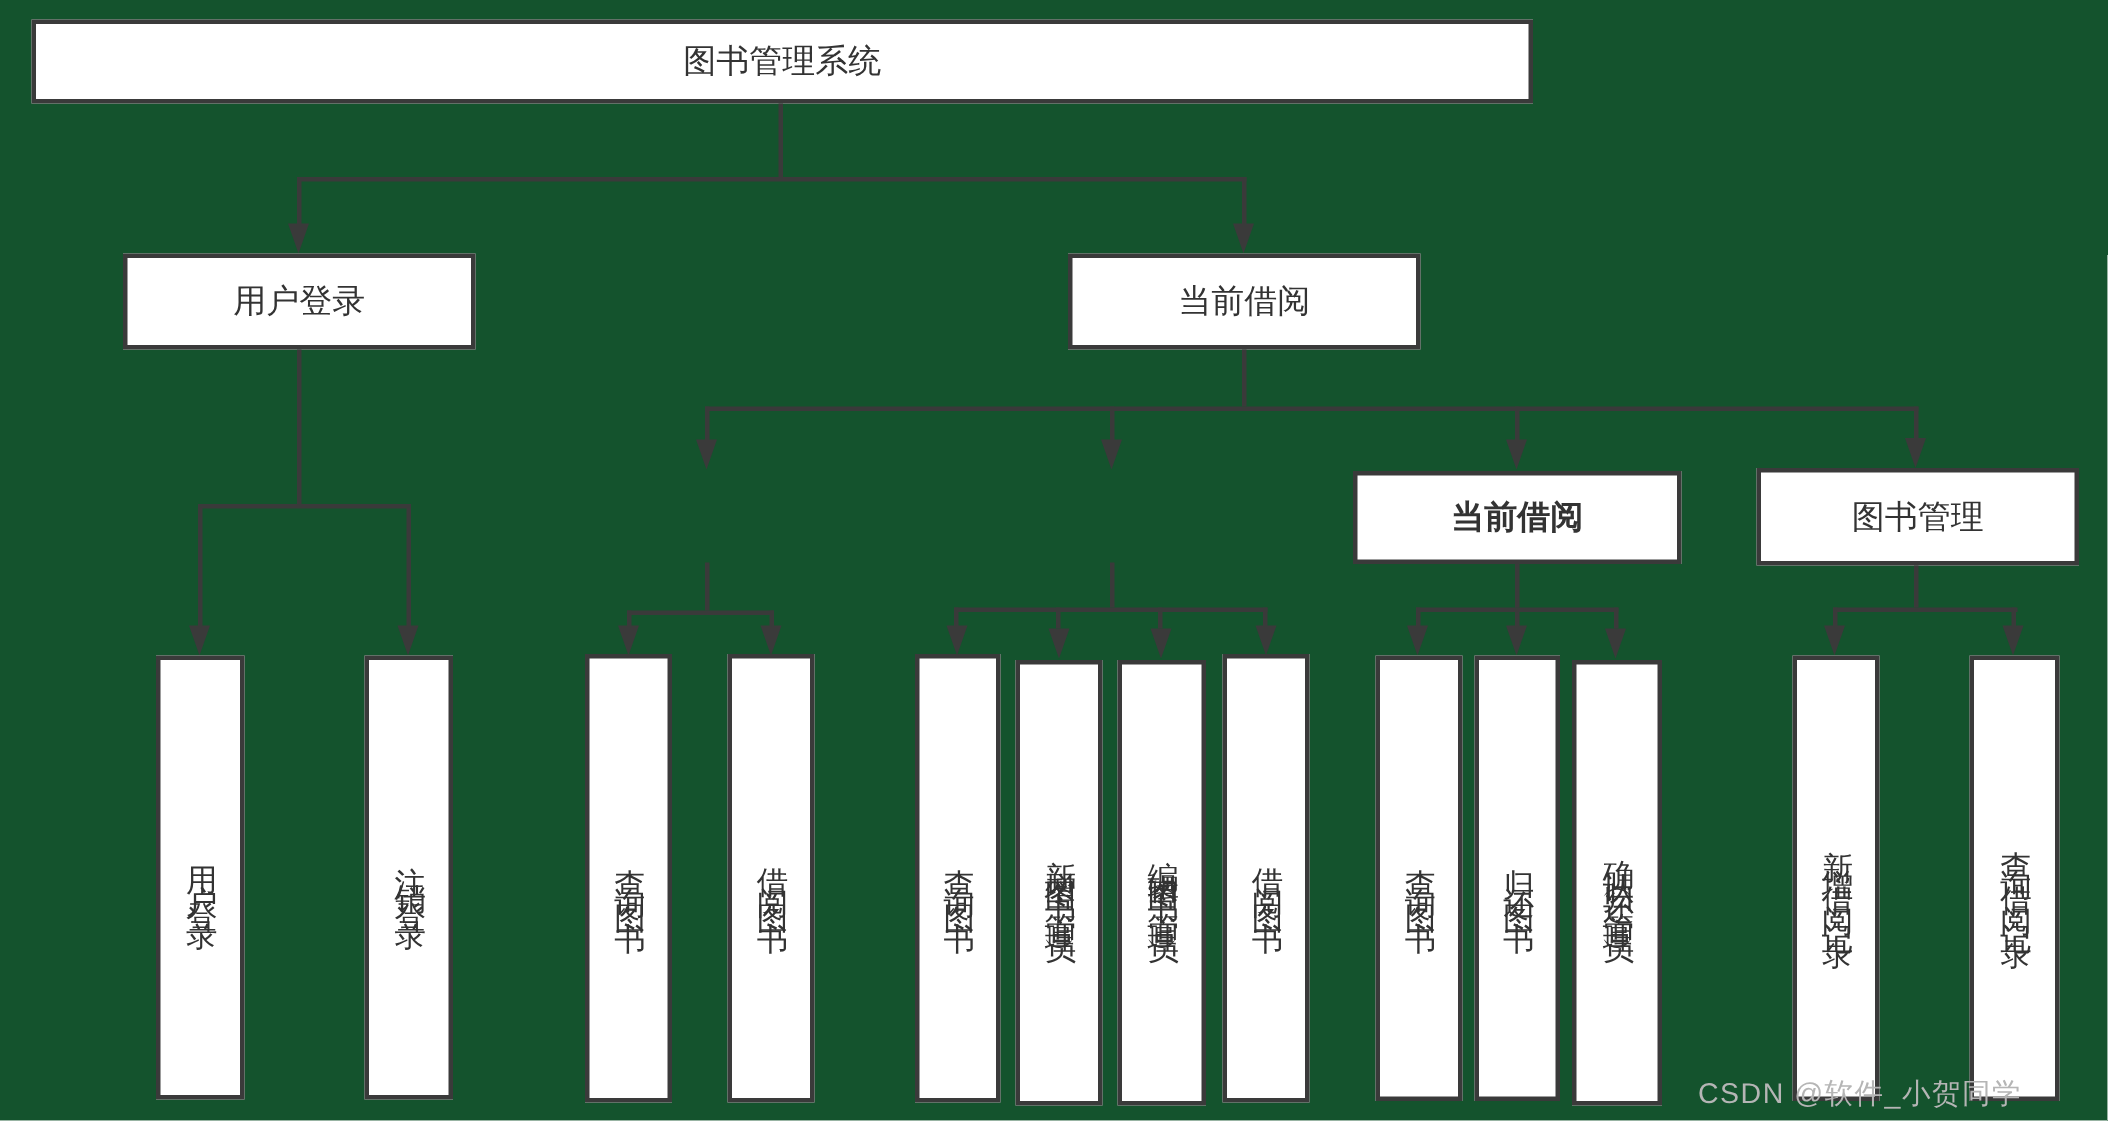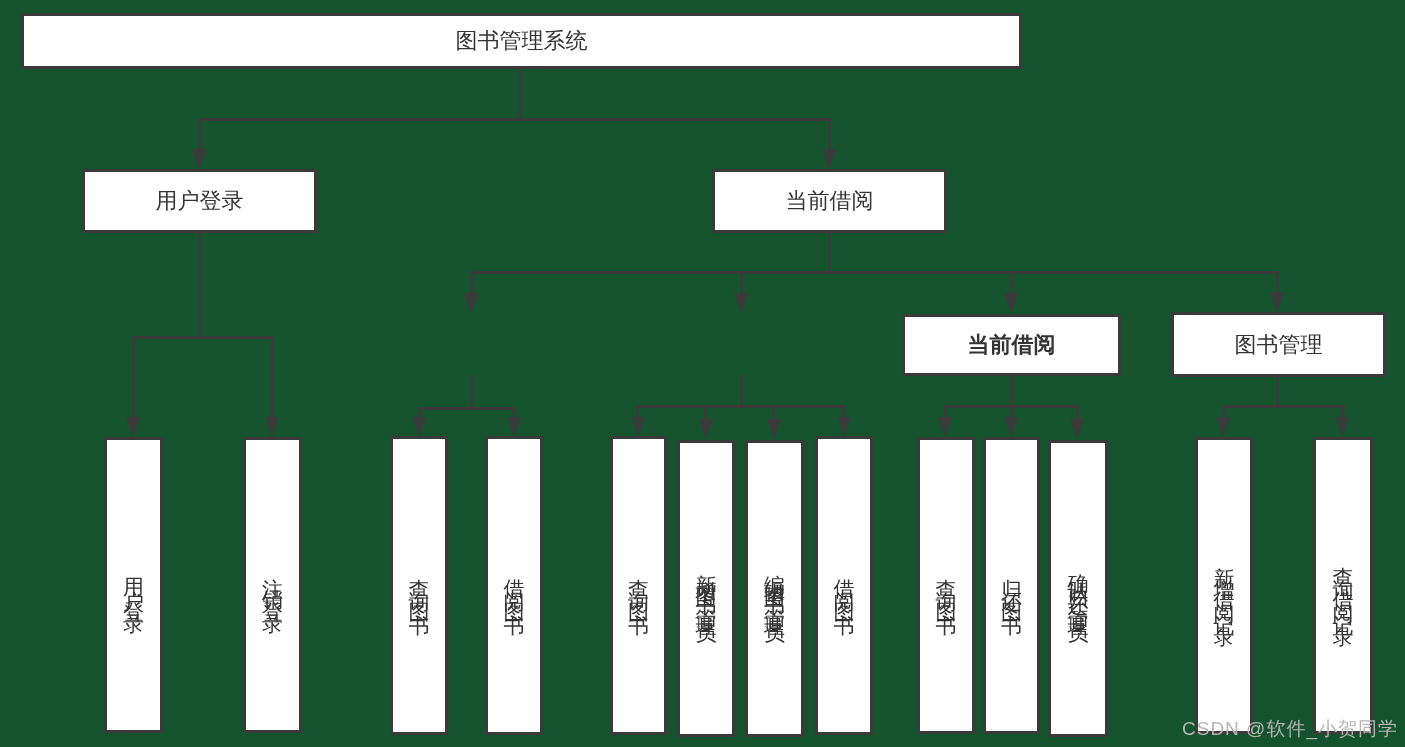--- a/index.html
+++ b/index.html
@@ -33,21 +33,21 @@
   .vbox.tight{letter-spacing:7px;}
   .line{position:absolute;background:#3a3a3a;}
   .arrow{
     position:absolute;width:0;height:0;
     border-left:7px solid transparent;
     border-right:7px solid transparent;
     border-top:20px solid #3a3a3a;
   }
   .watermark{
     position:absolute;
-    left:1182px;top:716px;
+    left:1132px;top:716px;
     font-size:19px;
     color:#b5b5b5;
     letter-spacing:1px;
     z-index:10;
     white-space:nowrap;
   }
 </style>
 </head>
 <body>
 

